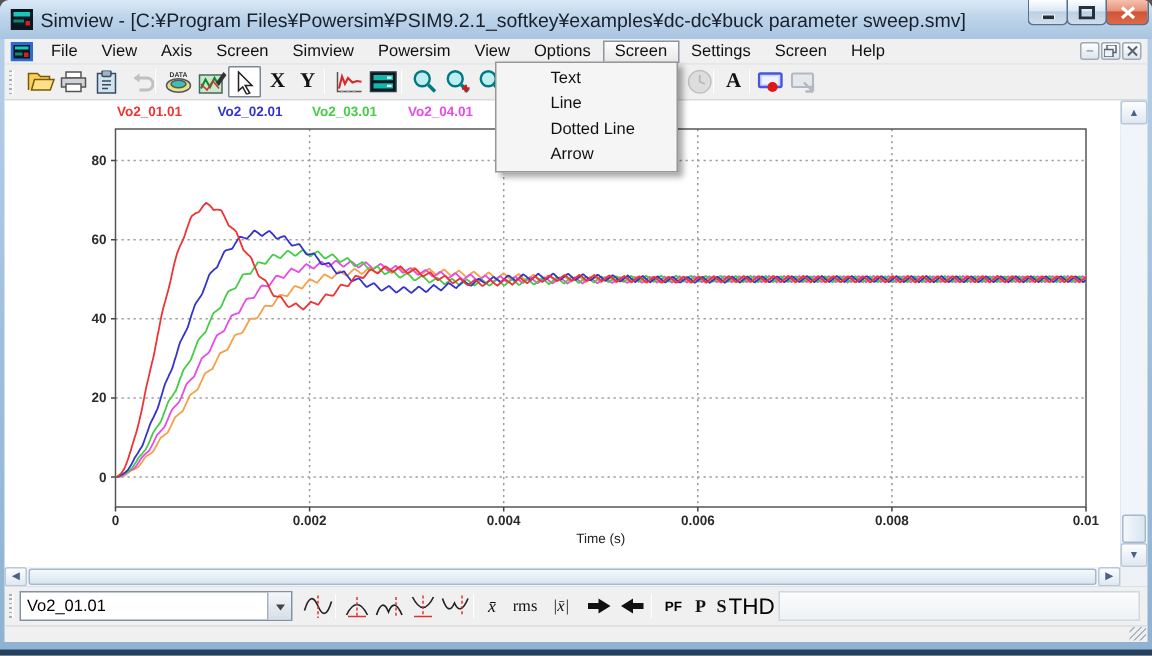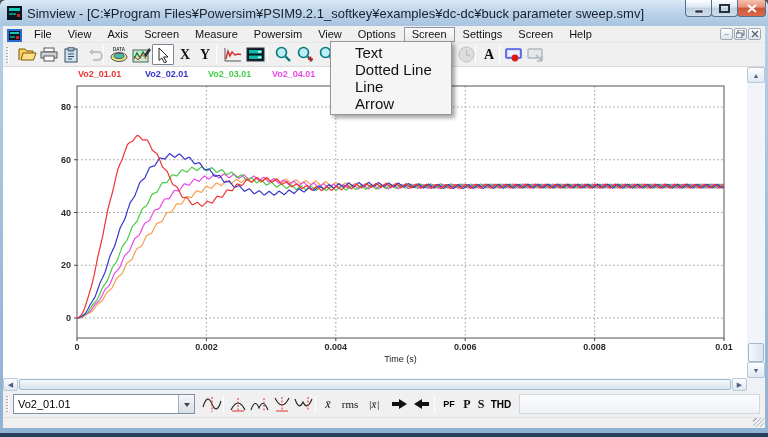--- a/index.html
+++ b/index.html
@@ -50,21 +50,21 @@
   .corner{position:absolute;left:747px;top:378px;width:18px;height:13px;background:#eef1f5;}
   .sbtn{position:absolute;display:flex;align-items:center;justify-content:center;
     border:1px solid #b9c8d7;border-radius:2px;background:linear-gradient(#fdfdfe,#dfe8f2);
     color:#4d6185;font-size:7px;line-height:7px;}
   .sthumb{position:absolute;border:1px solid #a3b8cd;border-radius:2px;
     background:linear-gradient(90deg,#f4f8fb,#d9e5f0);}
   .hthumb{background:linear-gradient(#f4f8fb,#d9e5f0);}
   
   .menu-popup{position:absolute;left:330px;top:41px;width:122px;background:#f5f5f5;
     border:1px solid #979797;box-shadow:3px 3px 4px rgba(0,0,0,.35);z-index:50;padding:2px 0;}
-  .menu-popup .mi{font-size:15px;color:#111;height:17px;line-height:17px;padding-left:24px;}
+  .menu-popup .mi{font-size:11px;color:#111;height:17px;line-height:17px;padding-left:36px;}
   
   .btoolbar{position:absolute;left:3px;top:391px;width:762px;height:26px;background:#f0f0f0;}
   .bbtn{position:absolute;top:3px;width:22px;height:20px;display:flex;align-items:center;justify-content:center;}
   .blab{font-family:"Liberation Serif",serif;color:#111;}
   .combo{position:absolute;left:10px;top:3px;width:182px;height:20px;background:#fff;
     border:1px solid #7f92a5;display:flex;align-items:center;}
   .combo-text{flex:1;font-size:11px;color:#000;padding-left:4px;}
   .combo-btn{width:16px;height:18px;border-left:1px solid #9fb0c0;
     background:linear-gradient(#f5f7f9,#d8dee6);display:flex;align-items:center;justify-content:center;}
   .combo-btn i{width:0;height:0;border:3px solid transparent;border-top:4px solid #444;margin-top:4px;}
@@ -118,21 +118,21 @@
           <rect x="3" y="3" width="9" height="2" fill="#18c8b8"></rect>
         <rect x="3" y="7" width="5" height="2" fill="#0e8878"></rect>
           <rect x="9" y="7" width="3" height="3" fill="#d02020"></rect>
         </svg>
     </span>
     <div class="menu-items" style="display:flex;">
         <span class="menu-item">File</span>
         <span class="menu-item">View</span>
         <span class="menu-item">Axis</span>
         <span class="menu-item">Screen</span>
-        <span class="menu-item">Measure</span>
+        <span class="menu-item">Simview</span>
         <span class="menu-item">Powersim</span>
         <span class="menu-item">View</span>
         <span class="menu-item">Options</span>
         <span class="menu-item open">Screen</span>
         <span class="menu-item">Settings</span>
         <span class="menu-item">Screen</span>
         <span class="menu-item">Help</span>
       </div>
     <div class="mdi-btns">
       <div class="mdib">–</div>
@@ -324,22 +324,22 @@
   </div>
   <div class="hscroll">
     <div class="sbtn" style="left:0;top:0;width:15px;height:13px">◀</div>
     <div class="sthumb hthumb" style="left:16px;top:1px;width:712px;height:11px"></div>
     <div class="sbtn" style="right:0;top:0;width:15px;height:13px">▶</div>
   </div>
   <div class="corner"></div>
 
   <div class="menu-popup">
       <div class="mi">Text</div>
+      <div class="mi">Line</div>
       <div class="mi">Dotted Line</div>
-      <div class="mi">Line</div>
       <div class="mi">Arrow</div>
     </div>
 
   <div class="btoolbar">
     <div class="grip" style="left:3px;top:5px"></div>
     <div class="combo">
       <span class="combo-text">Vo2_01.01</span>
       <span class="combo-btn">
           <i></i>
         </span>
@@ -388,21 +388,21 @@
       </span>
     <span class="bbtn" style="left:408px;width:20px">
       <svg width="17" height="12">
           <path d="M16 4 H9 V1 L1 6 L9 11 V8 H16 Z" fill="#111"></path>
         </svg>
       </span>
     <span class="tsep" style="left:431px;top:5px"></span>
     <span class="bbtn" style="left:435px;width:22px;font-size:9px;font-weight:bold">PF</span>
     <span class="bbtn blab" style="left:457px;width:14px;font-size:12px;font-weight:bold">P</span>
     <span class="bbtn blab" style="left:471px;width:14px;font-size:12px;font-weight:bold">S</span>
-    <span class="bbtn" style="left:485px;width:26px;font-size:10px;font-weight:bold">THD</span>
+    <span class="bbtn" style="left:485px;width:26px;font-size:15px;font-weight:normal">THD</span>
     <div class="tb-rest" style="left:516px"></div>
   </div>
 
   <div class="statusbar">
     <div class="resize-grip"></div>
   </div>
 
   <div class="bottom-line"></div>
 </div>
 

